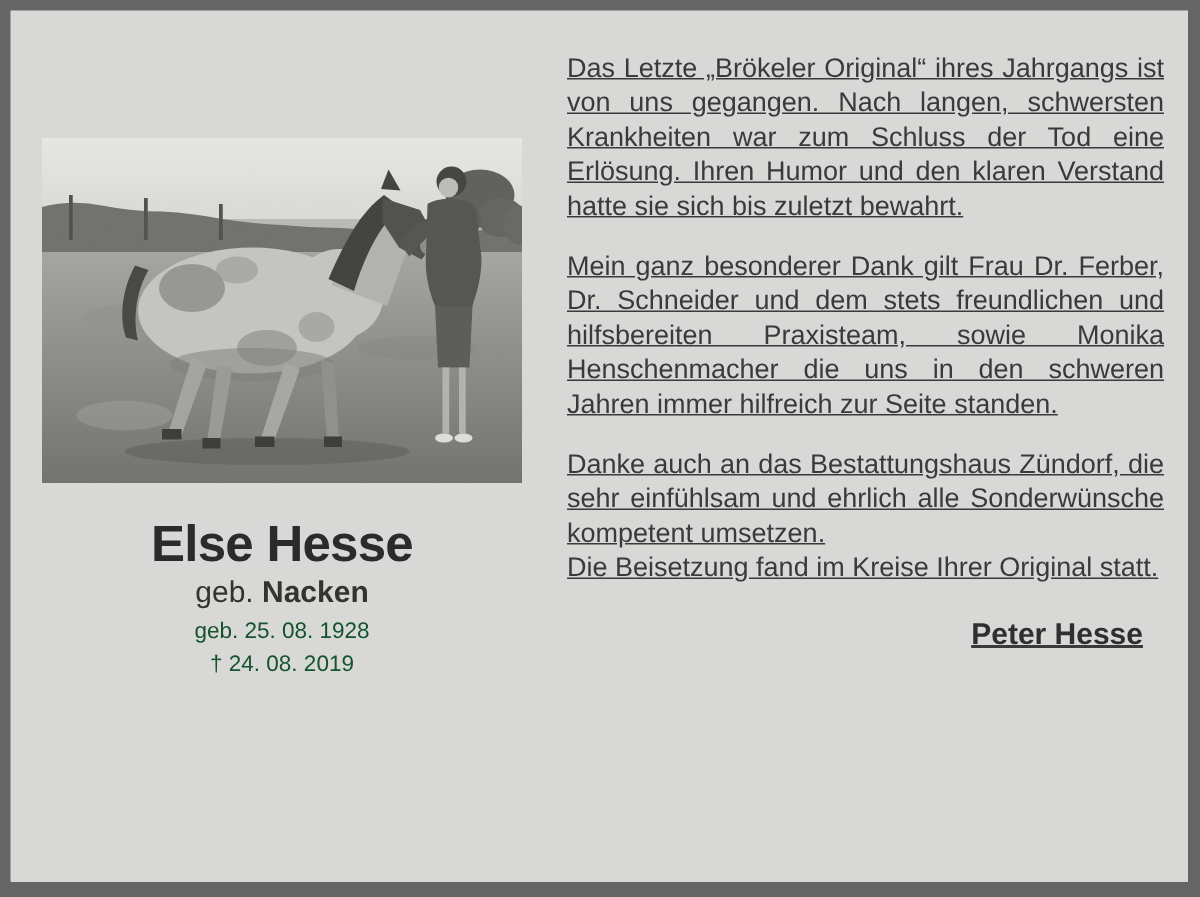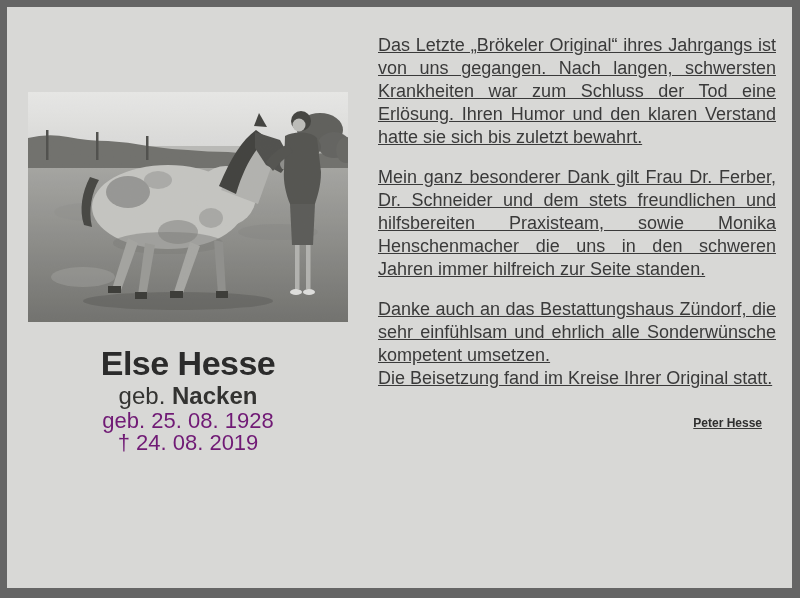--- a/index.html
+++ b/index.html
@@ -30,42 +30,42 @@
     width: 320px;
     text-align: center;
     color: #2b2b2b;
   }
   .name {
     font-size: 34px; font-weight: bold;
     line-height: 40px; letter-spacing: -0.5px;
     margin-bottom: 2px;
   }
   .birth-name-line, .nickname {
-    font-size: 24px; line-height: 21px; color: #333331;
+    font-size: 20px; line-height: 21px; color: #333331;
   }
   .b { font-weight: bold; }
-  .dates { margin-top: 4px; font-size: 22px; line-height: 22px; color: #701a75; }
+  .dates { margin-top: 4px; font-size: 15px; line-height: 22px; color: #14532d; }
   
   .text-col {
     position: absolute;
     left: 371px; top: 27px;
     width: 398px;
     color: #3a3a3a;
     font-size: 18px; line-height: 23px; text-decoration: underline;
   }
   .text-col p {
     margin: 0 0 17px 0;
     text-align: justify;
   }
   .text-col p.no-gap { margin-bottom: 0; }
   .signature {
     margin-top: 22px;
     padding-right: 14px;
     text-align: right;
-    font-size: 12px; font-weight: bold;
+    font-size: 20px; font-weight: bold;
     color: #2f2f2f;
   }
 </style>
 </head>
 <body>
 
 <div class="card">
 
   <svg class="photo" viewBox="0 0 320 230" preserveAspectRatio="none" aria-hidden="true">
     <defs>

